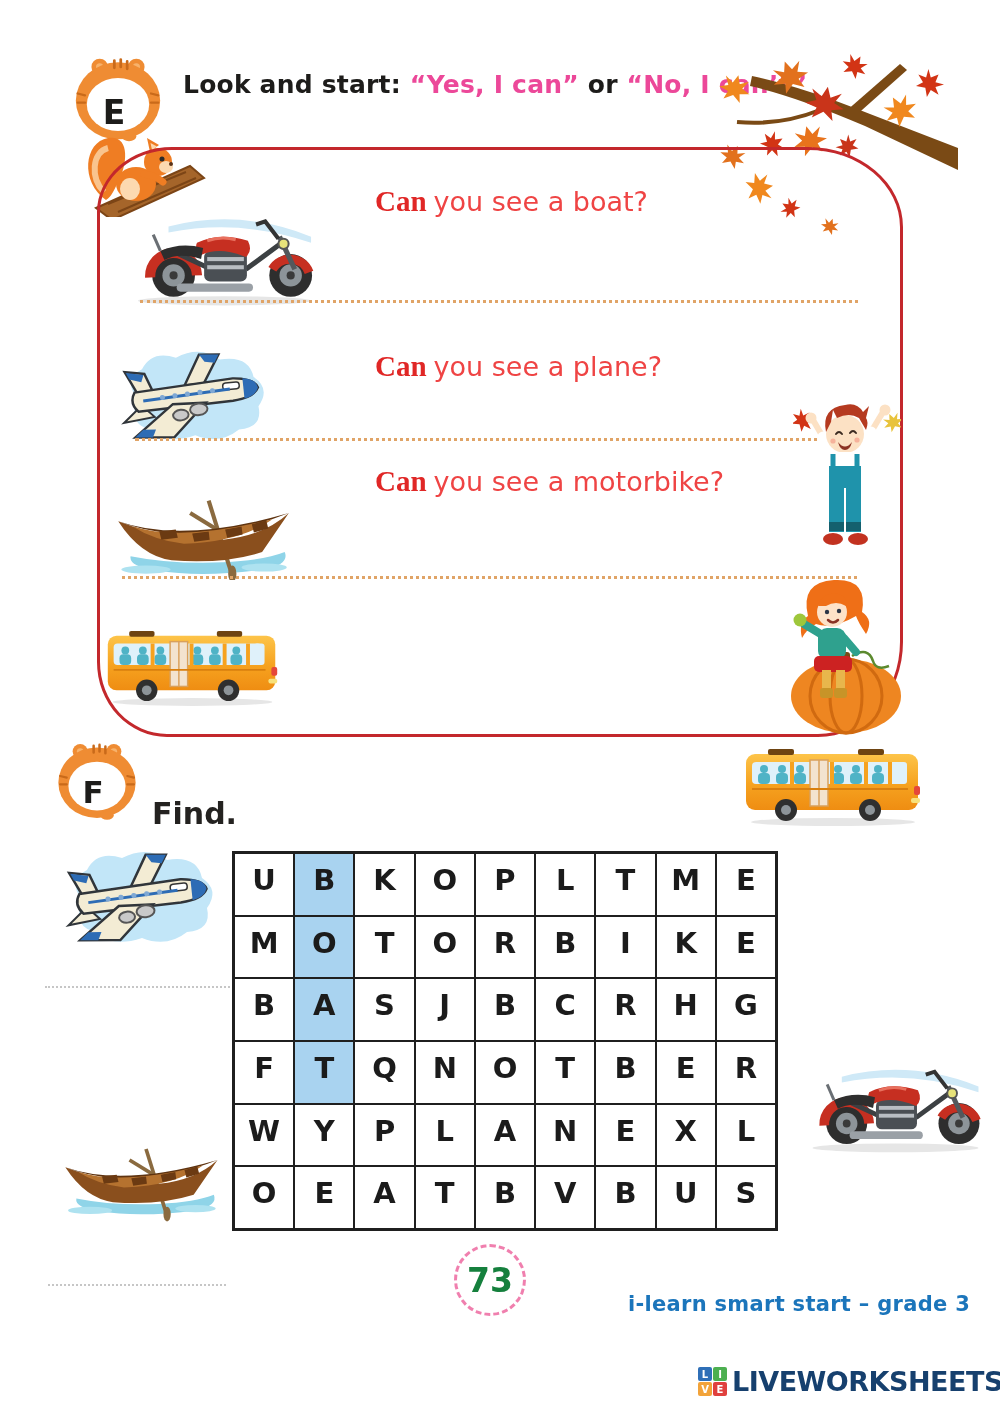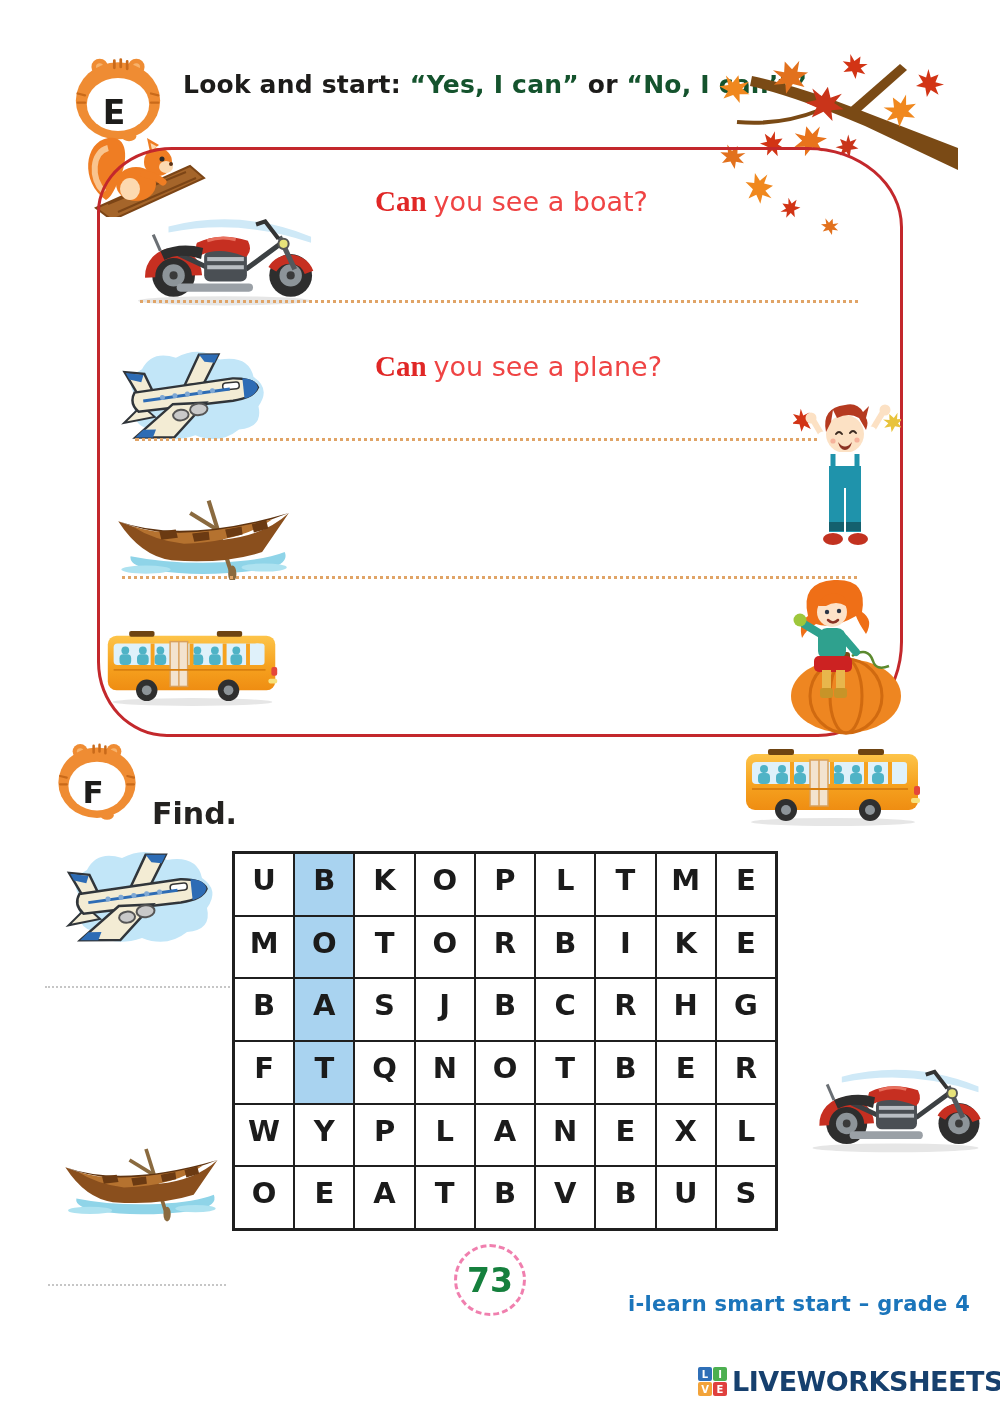--- a/index.html
+++ b/index.html
@@ -1,19 +1,19 @@
 <!DOCTYPE html>
 <html><head>
 <meta charset="utf-8">
 <style>
   html,body{margin:0;padding:0;background:#ffffff;}
   .page{position:relative;width:1000px;height:1413px;background:#ffffff;
         font-family:"DejaVu Sans",sans-serif;overflow:hidden;}
   .abs{position:absolute;}
-  .red{color:#14532d;margin-top:36px;}
+  .red{color:#ec4899;margin-top:36px;}
 
   
   .header-line{left:183px;top:70px;font-size:25px;font-weight:bold;color:#1d1c1a;letter-spacing:.2px;}
 
   
   .badge{width:92px;height:88px;}
   .badge-letter{position:absolute;left:0;right:8px;top:38px;text-align:center;
                 font-weight:bold;font-size:33px;color:#1d1c1a;}
 
   
@@ -249,20 +249,23 @@
   <div class="abs q-text" style="left:375px;top:332px;margin-top:18px;">
     <span class="kw">Can</span><span class="q-rest">you see a plane?</span>
   </div>
   <div class="abs ans-line" style="left:135px;top:438px;width:720px;"></div>
 
   <div class="abs" style="left:110px;top:482px;">
     <svg width="185" height="98" viewBox="0 0 180 95">
         <use href="#sym-boat"></use>
       </svg>
   </div>
+  <div class="abs q-text" style="left:375px;top:465px;">
+    <span class="kw">Can</span><span class="q-rest">you see a motorbike?</span>
+  </div>
   <div class="abs ans-line" style="left:122px;top:576px;width:735px;"></div>
 
   <div class="abs" style="left:100px;top:622px;">
     <svg width="185" height="86" viewBox="0 0 190 88">
         <use href="#sym-bus"></use>
       </svg>
   </div>
 
   <div class="abs" style="left:793px;top:392px;z-index:3;">
     <svg width="108" height="182" viewBox="0 0 108 182">
@@ -405,21 +408,21 @@
       <div class="cell">B</div>
       <div class="cell">V</div>
       <div class="cell">B</div>
       <div class="cell">U</div>
       <div class="cell">S</div>
     </div>
 
   <div class="abs page-circle">
     <span>73</span>
   </div>
-  <div class="abs series">i-learn smart start – grade 4</div>
+  <div class="abs series">i-learn smart start – grade 3</div>
 
   <div class="abs logo">
     <div id="logo-squares" class="logo-squares">
         <div class="lsq" style="background: rgb(47, 111, 183);">L</div>
         <div class="lsq" style="background: rgb(76, 175, 80);">I</div>
         <div class="lsq" style="background: rgb(242, 163, 58);">V</div>
         <div class="lsq" style="background: rgb(224, 65, 62);">E</div>
       </div>
     <div class="logo-text">LIVEWORKSHEETS</div>
   </div>

